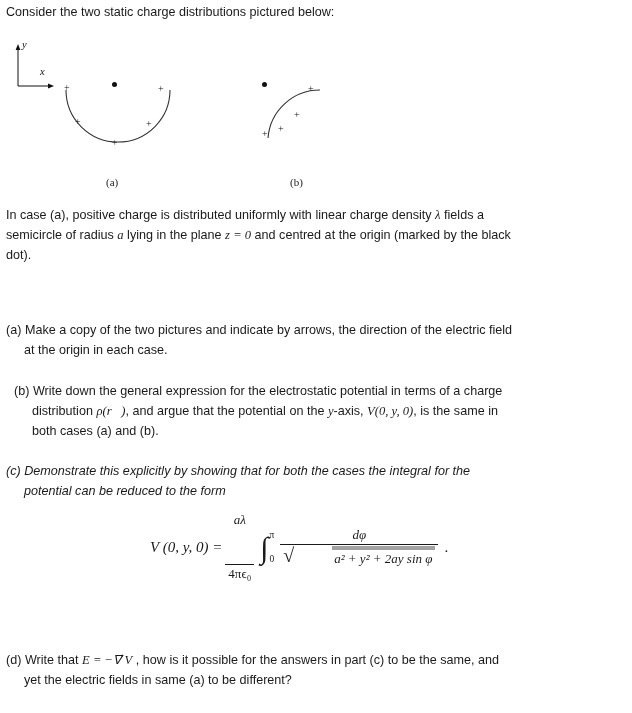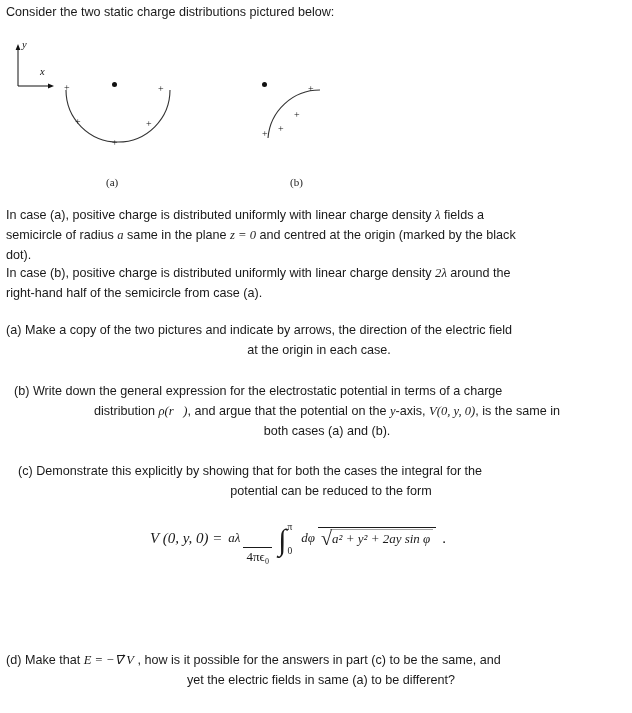--- a/index.html
+++ b/index.html
@@ -85,43 +85,42 @@
     color: #1a1a1a;
   }
   .para .it {
     font-family: "Liberation Serif", serif;
     font-style: italic;
   }
   .p-case-a { left: 6px; top: 205px; width: 612px; }
   .p-case-b { left: 6px; top: 263px; width: 612px; }
   .p-qa { left: 6px; top: 320px; width: 608px; }
   .p-qb { left: 14px; top: 381px; width: 608px; }
-  .p-qc { left: 18px; top: 461px; width: 608px; }
+  .p-qc { left: 6px; top: 461px; width: 608px; font-style: italic; }
   .p-qd { left: 6px; top: 650px; width: 612px; }
   .indent {
     display: block;
     padding-left: 18px;
-    text-align: center;
   }
 
   
   .equation {
     position: absolute;
     left: 150px;
     top: 512px;
     font-family: "Liberation Serif", serif;
     font-size: 15px;
     color: #1a1a1a;
     display: flex;
     align-items: center;
   }
   .eq-lhs { font-style: italic; }
   .frac {
     display: inline-flex;
-    flex-direction: row;
+    flex-direction: column;
     align-items: center;
     vertical-align: middle;
     font-size: 13px;
     margin: 0 3px;
   }
   .frac .num {
     padding: 0 3px 1px 3px;
     font-style: italic;
   }
   .frac .den {
@@ -151,23 +150,24 @@
     align-items: stretch;
   }
   .sqrt .radical {
     font-size: 20px;
     line-height: 1;
     margin-right: -2px;
     position: relative;
     top: -1px;
   }
   .sqrt .under {
-    border-top: 1px solid #a3a3a3;
+    border-top: 4px solid #a3a3a3;
     padding: 1px 3px 0 2px;
     font-style: italic;
+    margin-left: 40px;
   }
   .eq-period { margin-left: 3px; }
   .mathit { font-style: italic; }
   .mathrm { font-style: normal; margin-top: 35px; }
 </style>
 </head>
 <body>
 
 <div class="page">
 
@@ -208,28 +208,24 @@
       <span class="charge-sign" style="left:58px; top:22px;">+</span>
       <span class="dot" style="left:12px; top:20px;"></span>
     </div>
 
     <span class="fig-caption cap-a">(a)</span>
     <span class="fig-caption cap-b">(b)</span>
   </div>
 
   <div class="para p-case-a">
     <span>In case (a), positive charge is distributed uniformly with linear charge density </span><span class="it">λ</span><span> fields a</span><br>
-    <span>semicircle of radius </span><span class="it">a</span><span> same in the plane </span><span class="it">z = 0</span><span> and centred at the origin (marked by the black</span><br>
+    <span>semicircle of radius </span><span class="it">a</span><span> lying in the plane </span><span class="it">z = 0</span><span> and centred at the origin (marked by the black</span><br>
     <span>dot).</span>
   </div>
 
-  <div class="para p-case-b">
-    <span>In case (b), positive charge is distributed uniformly with linear charge density </span><span class="it">2λ</span><span> around the</span><br>
-    <span>right-hand half of the semicircle from case (a).</span>
-  </div>
 
   <div class="para p-qa">
     <span>(a) Make a copy of the two pictures and indicate by arrows, the direction of the electric field</span>
     <span class="indent">at the origin in each case.</span>
   </div>
 
   <div class="para p-qb">
     <span>(b) Write down the general expression for the electrostatic potential in terms of a charge</span>
     <span class="indent"><span>distribution </span><span class="it">ρ(r⃗)</span><span>, and argue that the potential on the </span><span class="it">y</span><span>-axis, </span><span class="it">V(0, y, 0)</span><span>, is the same in</span></span>
     <span class="indent">both cases (a) and (b).</span>
@@ -257,17 +253,17 @@
         <span class="sqrt">
           <span class="radical">√</span>
           <span class="under">a² + y² + 2ay sin φ</span>
         </span>
       </span>
     </span>
     <span class="eq-period">.</span>
   </div>
 
   <div class="para p-qd">
-    <span>(d) Make that </span><span class="it">E  =  −∇⃗ V</span><span> , how is it possible for the answers in part (c) to be the same, and</span><br>
+    <span>(d) Write that </span><span class="it">E  =  −∇⃗ V</span><span> , how is it possible for the answers in part (c) to be the same, and</span><br>
     <span class="indent">yet the electric fields in same (a) to be different?</span>
   </div>
 
 </div>
 
 </body></html>

